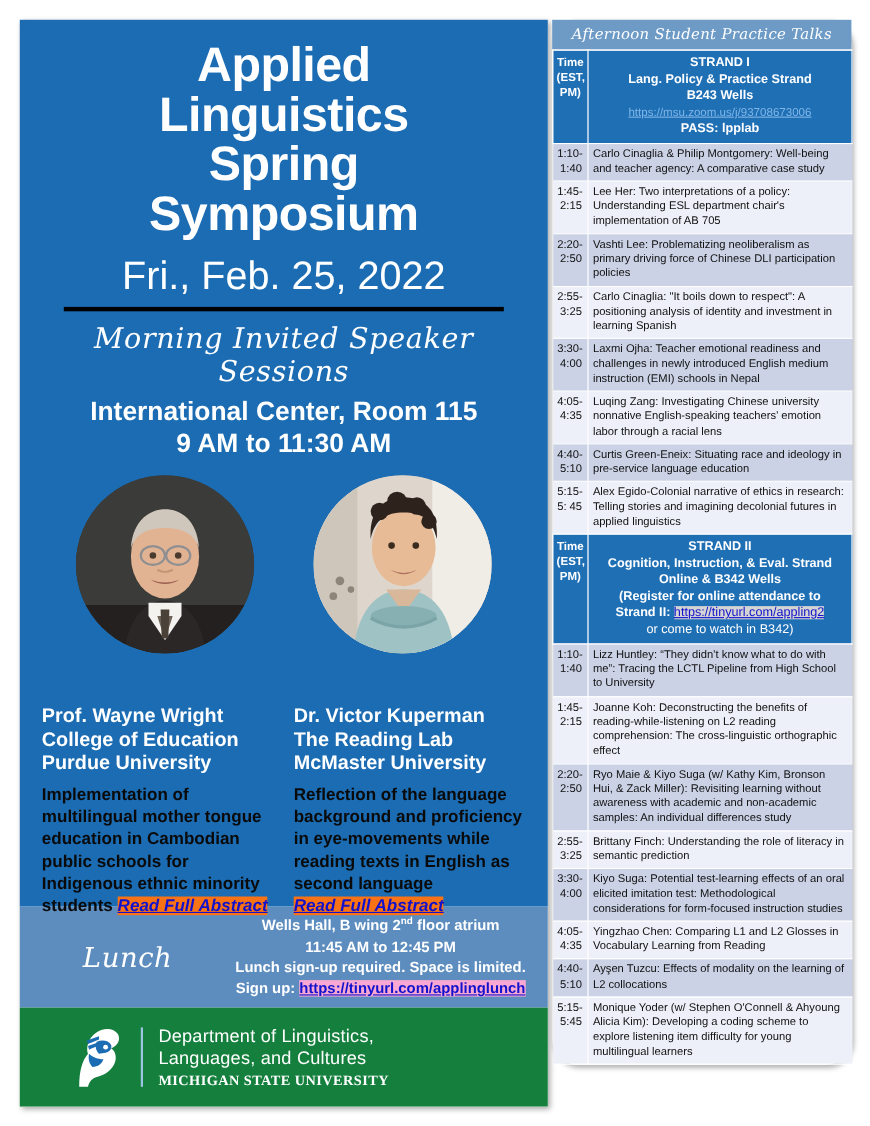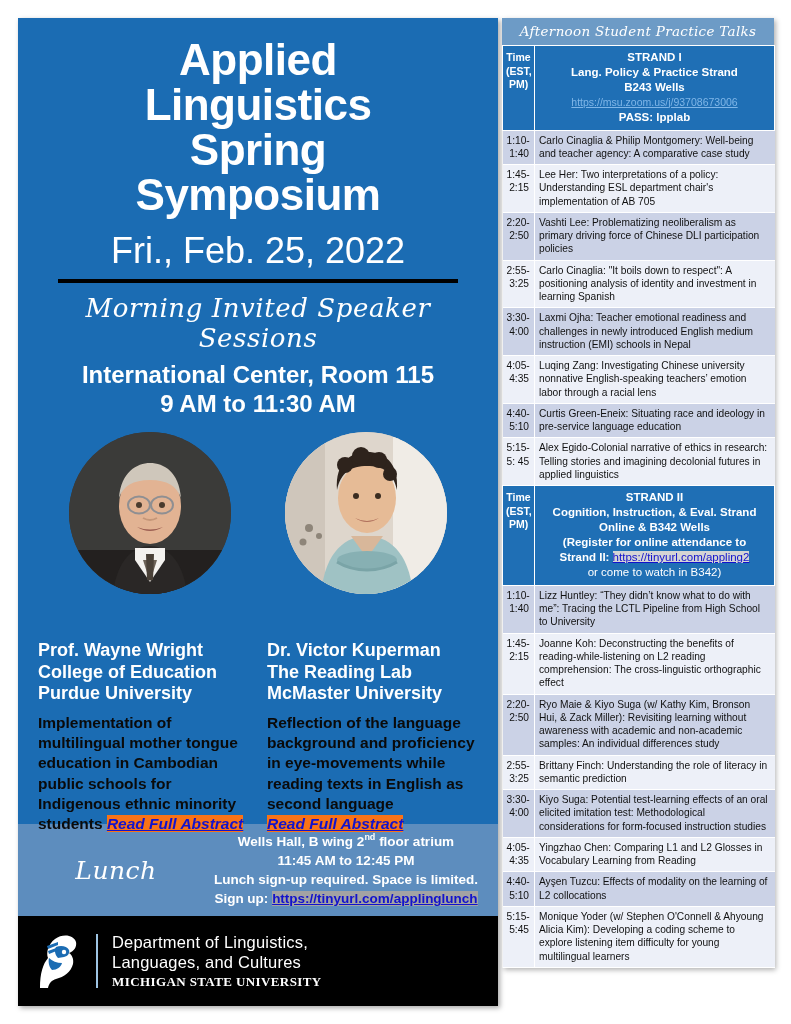--- a/index.html
+++ b/index.html
@@ -136,34 +136,34 @@
   .lunch-details {
     flex: 1;
     color: #ffffff;
     font-weight: bold;
     font-size: 13.5px;
     line-height: 1.42;
     text-align: center;
   }
   .lunch-link {
     color: #1212CC;
-    background: #a3a3a3;
+    background: #f9a8d4;
     text-decoration: underline;
     font-weight: bold;
   }
   .sup { font-size: 9px; vertical-align: super; }
 
   
   .lp-footer {
-    background: #000000;
+    background: #15803d;
     width: 100%;
     height: 90px;
     display: flex;
     align-items: center;
-    padding-left: 16px;
+    padding-left: 48px;
   }
   .spartan { width: 46px; height: 56px; flex: 0 0 auto; }
   .logo-div {
     width: 2px; height: 54px;
     background: #9ec4e3;
     margin: 0 14px 0 16px;
     flex: 0 0 auto;
   }
   .logo-text { color: #ffffff; }
   .logo-dept {
@@ -180,20 +180,21 @@
     margin-top: 2px;
     text-align: center;
   }
 
   
   #right-panel {
     position: absolute;
     left: 502px; top: 18px;
     width: 272px;
     box-shadow: 2px 2px 5px rgba(0,0,0,0.3);
+    border-radius: 23px;
   }
   .afternoon-bar {
     background: #6D9BC6;
     color: #ffffff;
     font-family: "DejaVu Serif", serif;
     font-style: italic;
     font-size: 13.5px;
     text-align: center;
     padding: 5px 0 6px 0;
     letter-spacing: 0.3px;

